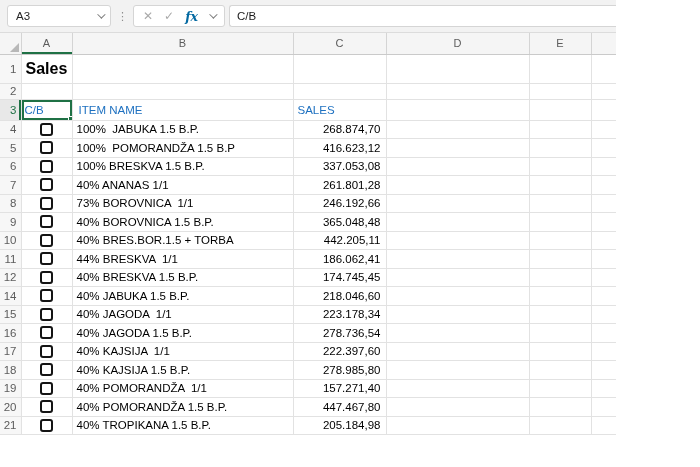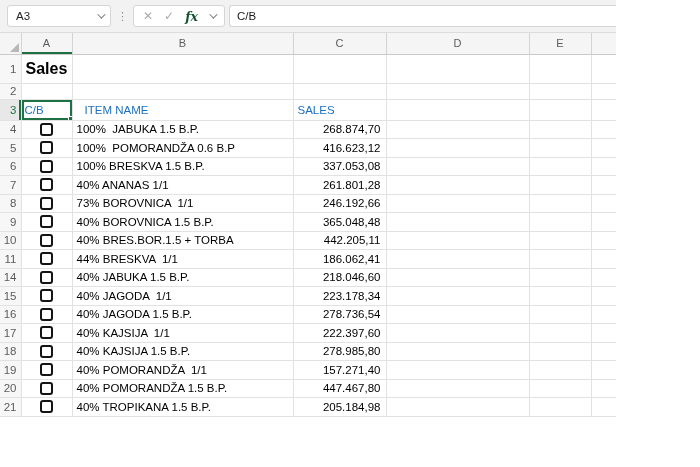--- a/index.html
+++ b/index.html
@@ -24,21 +24,21 @@
     width:6px; height:6px; border-right:1.4px solid #7c7c7c; border-bottom:1.4px solid #7c7c7c;
     transform:rotate(45deg) translateY(-2px); display:inline-block;
   }
   .dots { color:#8e8e8e; font-size:11px; margin:0 5px 0 6px; letter-spacing:0; line-height:1; }
   .fxgroup {
     height:22px; background:#fff; border:1px solid #d5d5d5; border-radius:3px;
     display:flex; align-items:center; gap:11px; padding:0 9px;
   }
   .icon-x { color:#a9a9a9; font-size:12px; }
   .icon-check { color:#a9a9a9; font-size:12px; }
-  .icon-fx { font-family:"DejaVu Serif","Liberation Serif",serif; font-style:italic; font-weight:bold; font-size:12.5px; color:#14532d; }
+  .icon-fx { font-family:"DejaVu Serif","Liberation Serif",serif; font-style:italic; font-weight:bold; font-size:12.5px; color:#0369a1; }
   .formula {
     flex:1; height:22px; background:#fff; border:1px solid #d5d5d5; border-right:none;
     border-radius:3px 0 0 3px; margin-left:4px; display:flex; align-items:center;
     padding-left:7px; font-size:11.5px; color:#1a1a1a;
   }
   
   table.grid { border-collapse:collapse; table-layout:fixed; width:700px; }
   table.grid td, table.grid th {
     border-right:1px solid #e2e2e2; border-bottom:1px solid #e2e2e2;
     font-weight:normal; overflow:hidden; vertical-align:middle; font-size:11.5px;
@@ -148,21 +148,21 @@
       <td></td>
       <td></td>
       <td></td>
       <td></td>
       <td></td>
       <td></td>
     </tr>
     <tr class="row-head3">
       <td class="gutter sel-row">3</td>
       <td class="cell-cb a3-sel hdr-blue">C/B</td>
-      <td class="hdr-blue" style="padding-left:12px;">ITEM NAME</td>
+      <td class="hdr-blue" style="padding-left:6px;">ITEM NAME</td>
       <td class="hdr-blue" style="padding-left:4px;">SALES</td>
       <td></td>
       <td></td>
       <td></td>
       <td></td>
     </tr>
     </tbody>
       <tbody id="data-rows">
         <tr class="datarow">
       <td class="gutter">4</td>
@@ -170,21 +170,21 @@
       <td class="cell-item">100%  JABUKA 1.5 B.P.</td>
       <td class="cell-sales">268.874,70</td>
       <td></td>
       <td></td>
       <td></td>
       <td></td>
     </tr>
         <tr class="datarow">
       <td class="gutter">5</td>
       <td class="cell-check"><span class="checkbox"></span></td>
-      <td class="cell-item">100%  POMORANDŽA 0.6 B.P</td>
+      <td class="cell-item">100%  POMORANDŽA 1.5 B.P</td>
       <td class="cell-sales">416.623,12</td>
       <td></td>
       <td></td>
       <td></td>
       <td></td>
     </tr>
         <tr class="datarow">
       <td class="gutter">6</td>
       <td class="cell-check"><span class="checkbox"></span></td>
       <td class="cell-item">100% BRESKVA 1.5 B.P.</td>
@@ -238,20 +238,30 @@
       <td class="gutter">11</td>
       <td class="cell-check"><span class="checkbox"></span></td>
       <td class="cell-item">44% BRESKVA  1/1</td>
       <td class="cell-sales">186.062,41</td>
       <td></td>
       <td></td>
       <td></td>
       <td></td>
     </tr>
         <tr class="datarow">
+      <td class="gutter">12</td>
+      <td class="cell-check"><span class="checkbox"></span></td>
+      <td class="cell-item">40% BRESKVA 1.5 B.P.</td>
+      <td class="cell-sales">174.745,45</td>
+      <td></td>
+      <td></td>
+      <td></td>
+      <td></td>
+    </tr>
+        <tr class="datarow">
       <td class="gutter">14</td>
       <td class="cell-check"><span class="checkbox"></span></td>
       <td class="cell-item">40% JABUKA 1.5 B.P.</td>
       <td class="cell-sales">218.046,60</td>
       <td></td>
       <td></td>
       <td></td>
       <td></td>
     </tr>
         <tr class="datarow">

